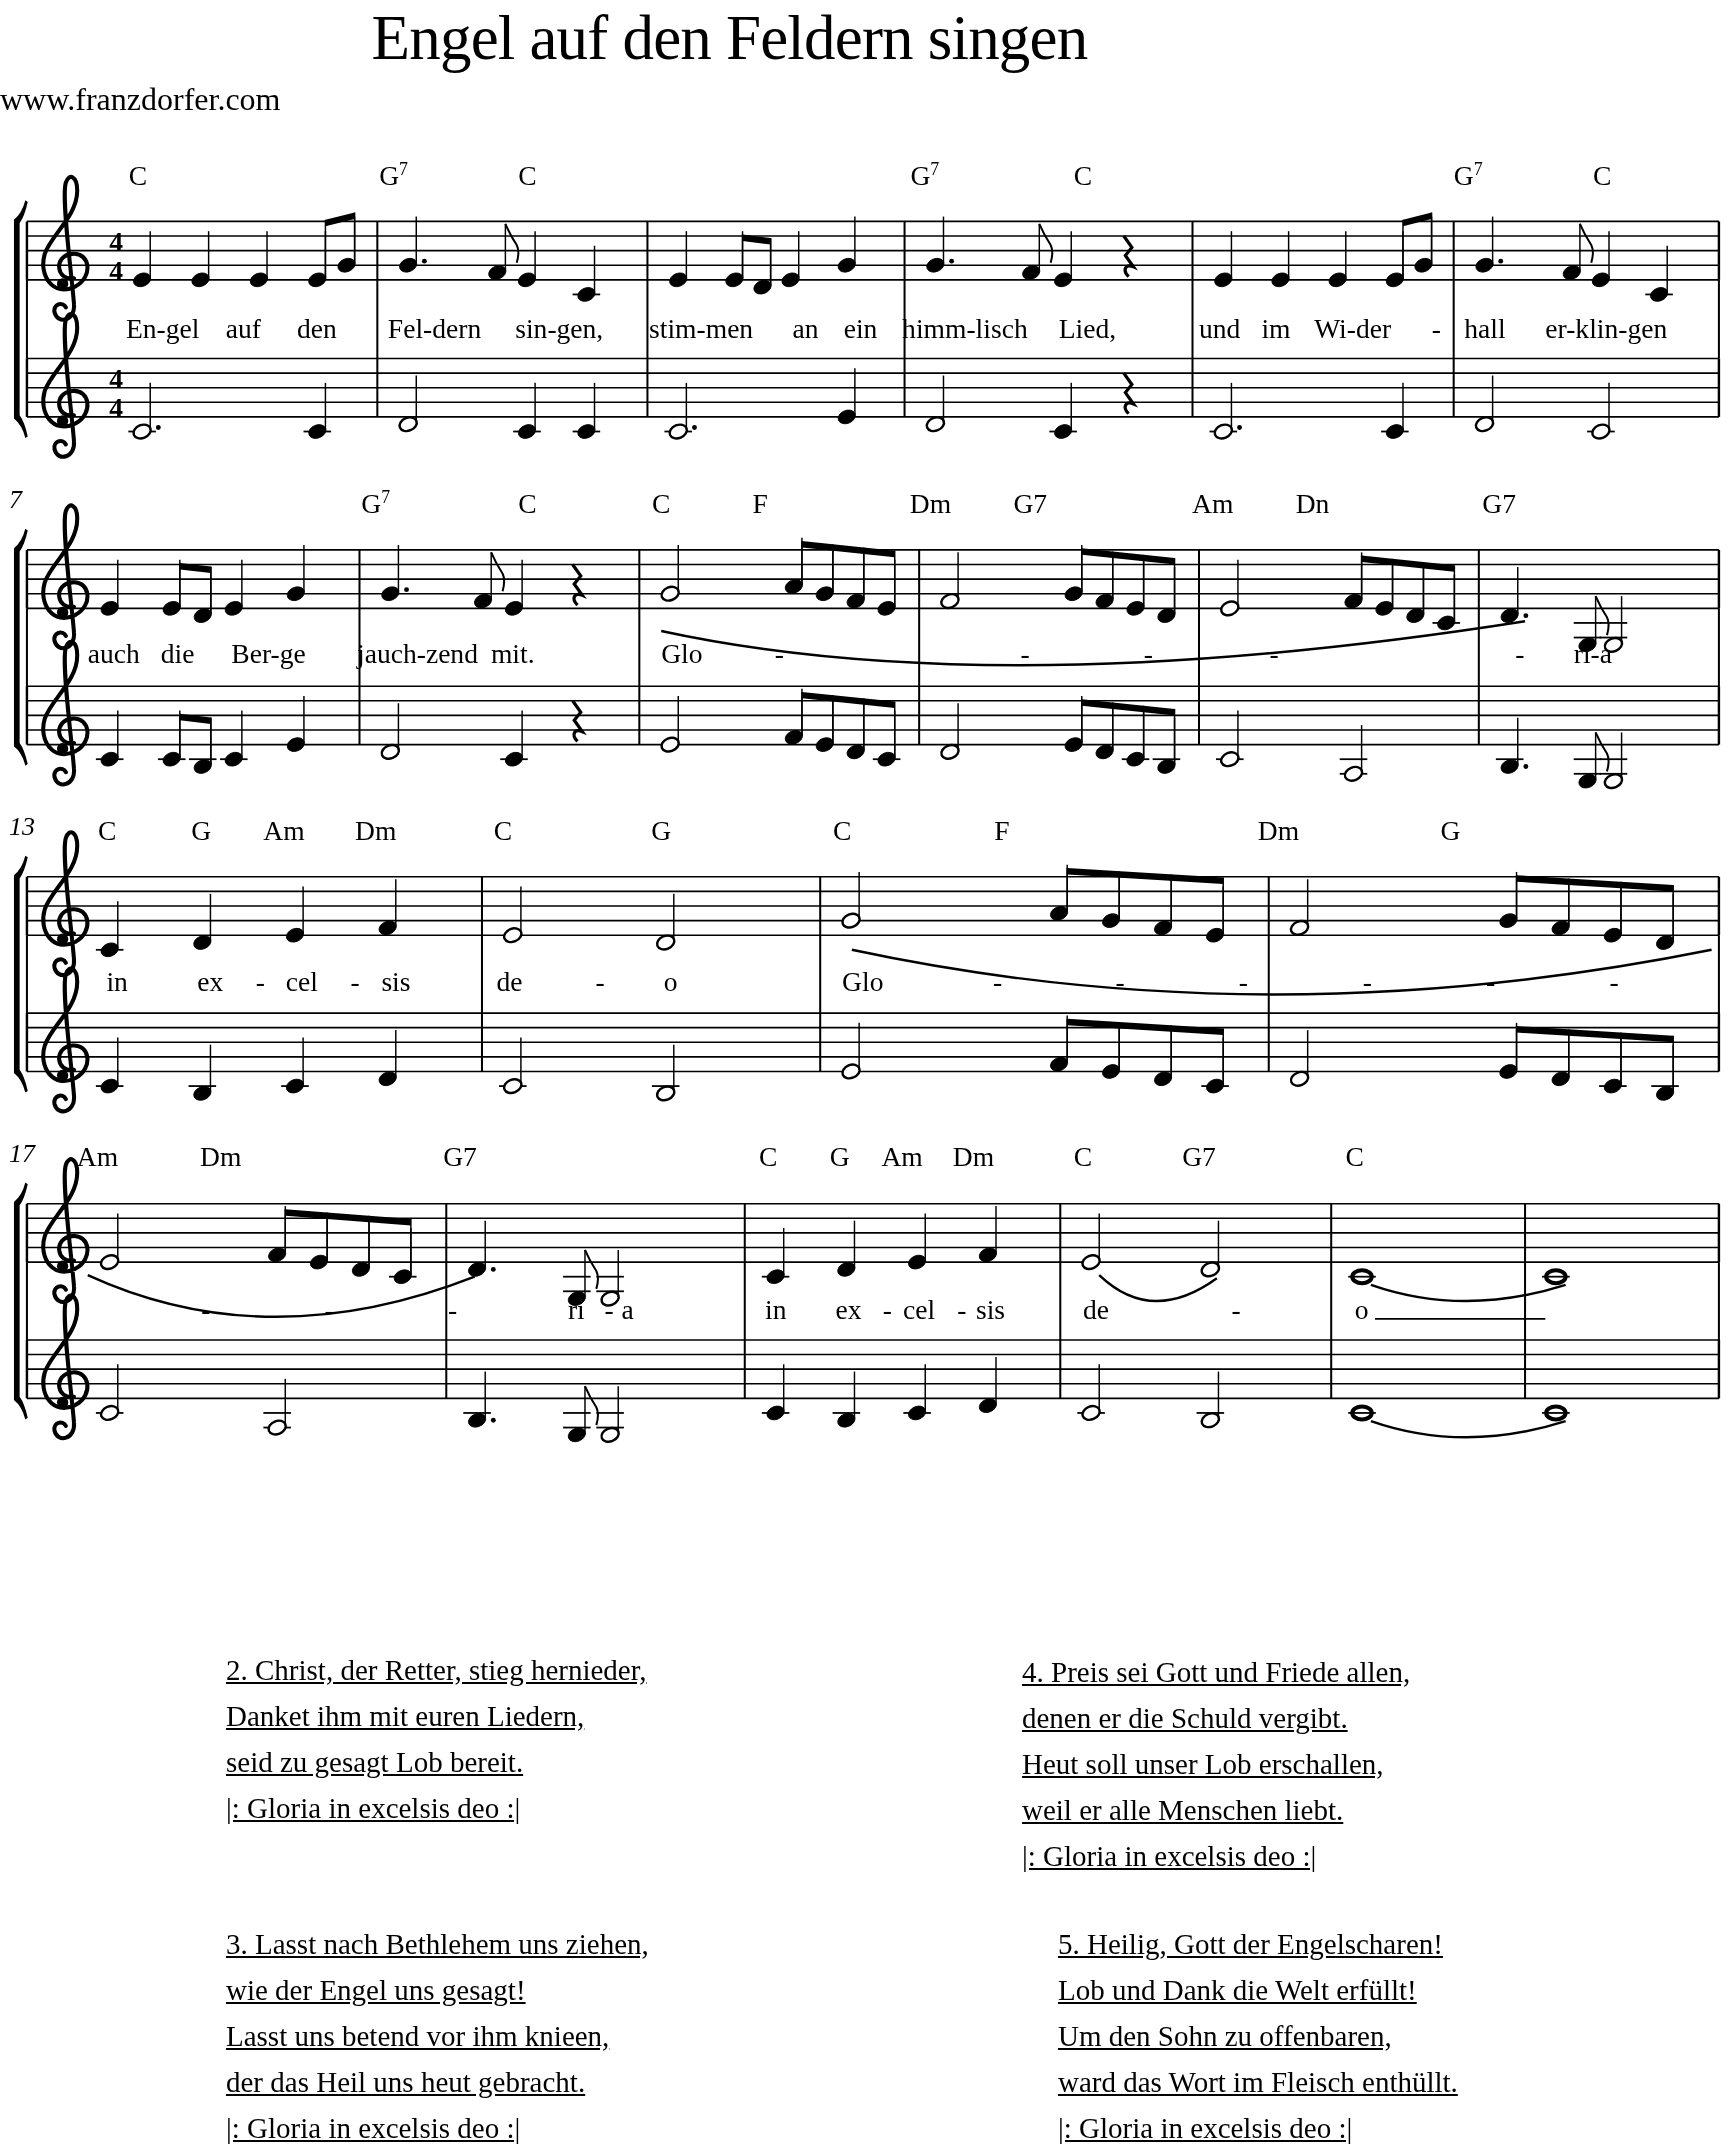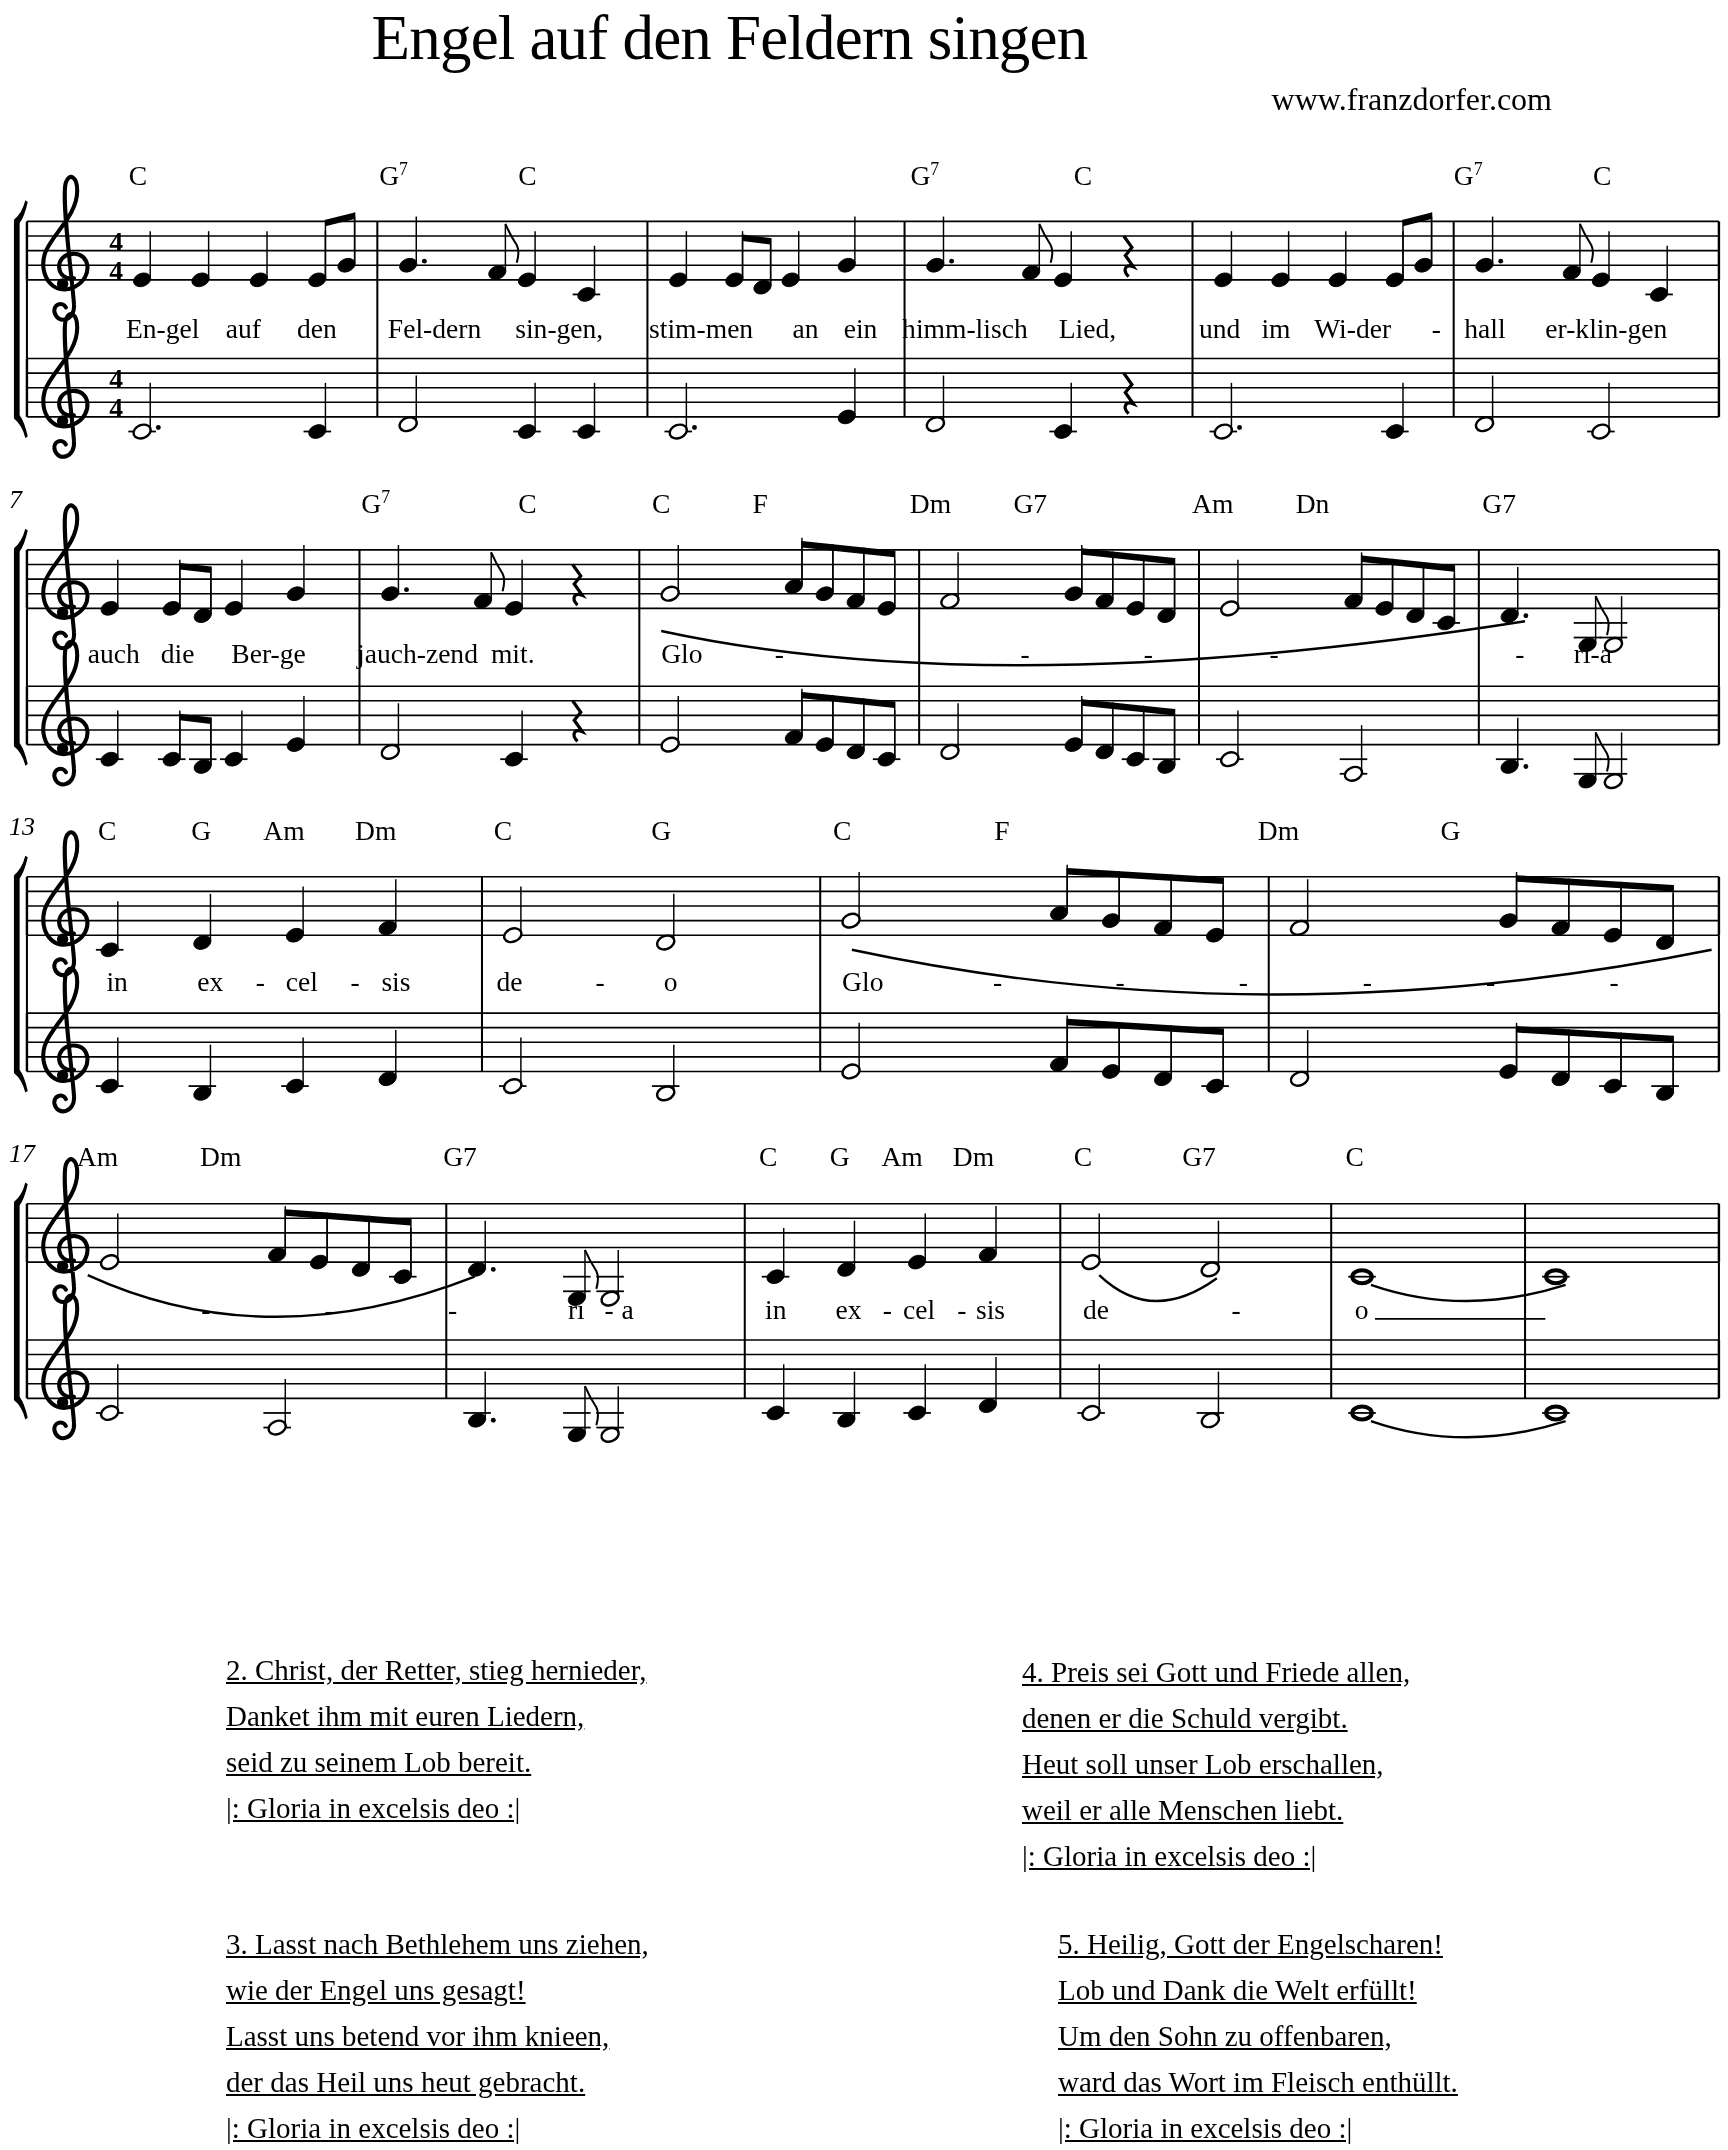--- a/index.html
+++ b/index.html
@@ -1,18 +1,18 @@
 <!DOCTYPE html>
 <html style="font-size:13px"><head>
 <meta charset="utf-8">
 <style>
   html, body { margin: 0; padding: 0; background: #ffffff; }
   body { width: 1728px; height: 2151px; position: relative; overflow: hidden; font-family: "Liberation Serif", "DejaVu Serif", serif; color: #000; }
   .title { position: absolute; left: 0; width: 1459px; top: 1.6px; text-align: center; font-size: 63px; line-height: 73px; letter-spacing: -0.8px; }
-  .website { position: absolute; left: 0; width: 1552px; top: 80px; text-align: right; font-size: 32px; line-height: 39px; }
+  .website { position: absolute; left: 0; width: 1552px; top: 80px; text-align: left; font-size: 32px; line-height: 39px; }
   #score { position: absolute; left: 0; top: 0; }
   .chord { font-family: "Liberation Serif", serif; font-size: 34px; }
   .lyric { font-family: "Liberation Serif", serif; font-size: 34px; }
   .measure-num { font-family: "Liberation Serif", serif; font-size: 32px; font-style: italic; }
   .verses { position: absolute; top: 1647px; left: 0; width: 1728px; }
   .verse { position: absolute; font-size: 29px; line-height: 46px; white-space: nowrap; text-decoration: underline; }
   .verse-line { display: block; }
 </style>
 </head>
 <body>
@@ -1099,21 +1099,21 @@
       <path d="M 1690 1584 Q 1805 1624 1930 1584" fill="none" stroke="#000" stroke-width="3"></path>
       <path d="M 1690 1752 Q 1805 1792 1930 1752" fill="none" stroke="#000" stroke-width="3"></path>
       <line x1="1695" x2="1905" y1="1626" y2="1626" stroke="#000" stroke-width="2"></line>
     </g>
   </svg>
 
 <div class="verses">
   <div class="verse" style="left:226px; top:0px;">
     <span class="verse-line">2. Christ, der Retter, stieg hernieder,</span>
     <span class="verse-line">Danket ihm mit euren Liedern,</span>
-    <span class="verse-line">seid zu seinem Lob bereit.</span>
+    <span class="verse-line">seid zu gesagt Lob bereit.</span>
     <span class="verse-line">|: Gloria in excelsis deo :|</span>
   </div>
   <div class="verse" style="left:226px; top:274px;">
     <span class="verse-line">3. Lasst nach Bethlehem uns ziehen,</span>
     <span class="verse-line">wie der Engel uns gesagt!</span>
     <span class="verse-line">Lasst uns betend vor ihm knieen,</span>
     <span class="verse-line">der das Heil uns heut gebracht.</span>
     <span class="verse-line">|: Gloria in excelsis deo :|</span>
   </div>
   <div class="verse" style="left:1022px; top:1.6px;">

